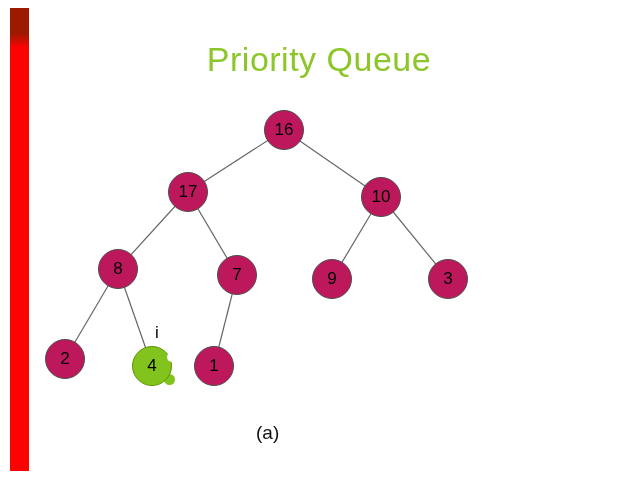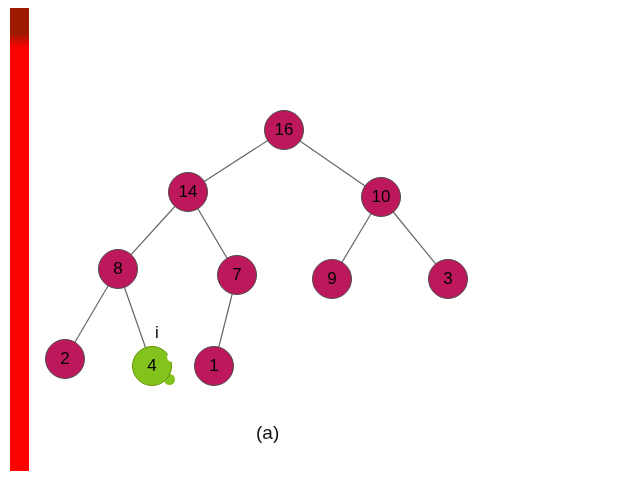--- a/index.html
+++ b/index.html
@@ -105,37 +105,38 @@
     color: #111111;
   }
 </style>
 </head>
 <body>
 
 <div class="slide">
 
   <div class="accent-bar"></div>
 
+  <div class="slide-title">Priority Queue</div>
 
   <svg class="edges" width="638" height="478">
     <g stroke="#666666" stroke-width="1.2">
       <line x1="284" y1="130" x2="188" y2="192"></line>
       <line x1="284" y1="130" x2="381" y2="197"></line>
       <line x1="188" y1="192" x2="118" y2="269"></line>
       <line x1="188" y1="192" x2="237" y2="275"></line>
       <line x1="381" y1="197" x2="332" y2="279"></line>
       <line x1="381" y1="197" x2="448" y2="279"></line>
       <line x1="118" y1="269" x2="65" y2="359"></line>
       <line x1="118" y1="269" x2="152" y2="366"></line>
       <line x1="237" y1="275" x2="214" y2="366"></line>
     </g>
   </svg>
 
   <div class="node node-16">16</div>
-  <div class="node node-14">14</div>
+  <div class="node node-14">17</div>
   <div class="node node-10">10</div>
   <div class="node node-8">8</div>
   <div class="node node-7">7</div>
   <div class="node node-9">9</div>
   <div class="node node-3">3</div>
   <div class="node node-2">2</div>
 
   <div class="bulge"></div>
   <div class="node node-4 highlight">4</div>
   <div class="notch"></div>

